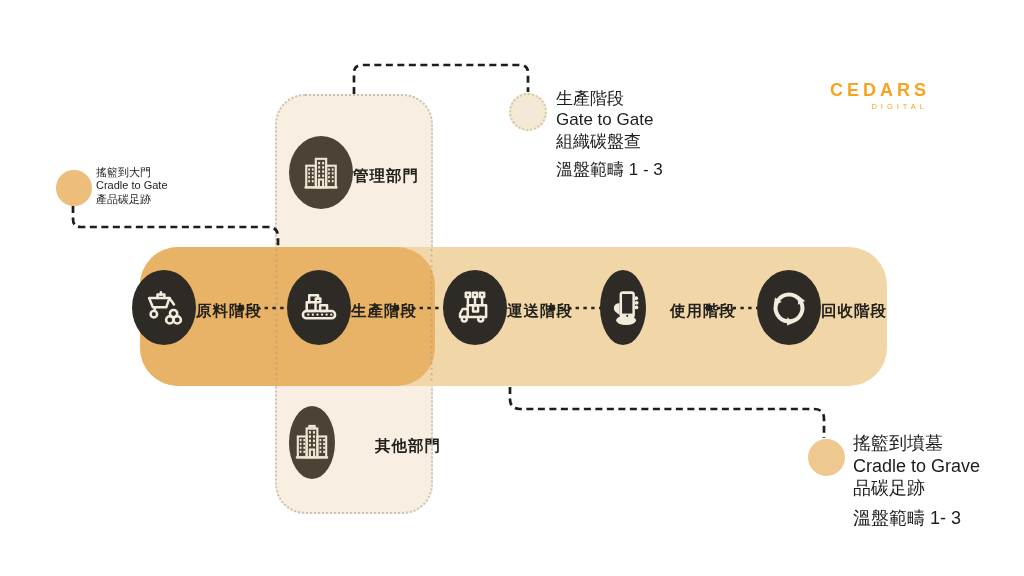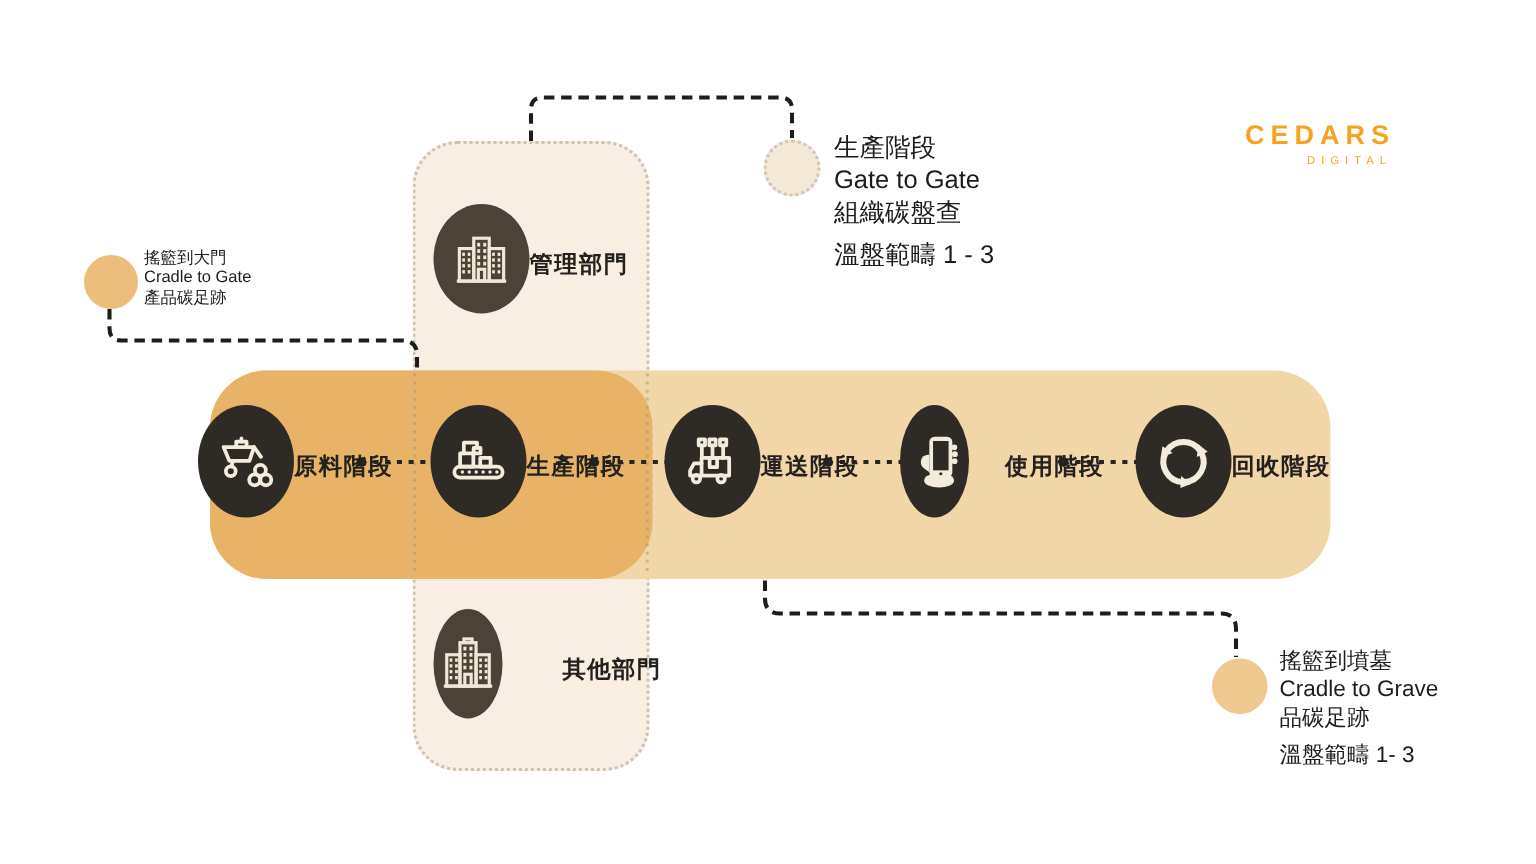--- a/index.html
+++ b/index.html
@@ -29,21 +29,21 @@
   .marker{position:absolute;border-radius:50%;z-index:5;box-sizing:border-box;}
   .marker.solid-left{left:56px;top:170px;width:36px;height:36px;background:#ecbd7b;}
   .marker.dotted{left:509px;top:93px;width:38px;height:38px;background:#f4e9d6;border:2px dotted #d3c7af;}
   .marker.solid-right{left:808px;top:439px;width:37px;height:37px;background:#efc document;}
   .marker.solid-right{left:808px;top:439px;width:37px;height:37px;background:#eec astonishing;}
   .marker.solid-right{left:808px;top:439px;width:37px;height:37px;background:#eec88e;}
   .ann{position:absolute;z-index:5;color:#1d1c1a;}
   .ann .ln{white-space:nowrap;}
   .ann-cg{left:96px;top:166px;font-size:11px;line-height:1.22;}
   .ann-gg{left:556px;top:88px;font-size:17px;line-height:1.25;}
-  .ann-gr{left:853px;top:432px;font-size:15px;line-height:1.25;}
+  .ann-gr{left:853px;top:432px;font-size:18px;line-height:1.25;}
   .ann .scope{margin-top:7px;}
 
   
   .logo{position:absolute;left:812px;top:80px;width:118px;text-align:right;z-index:5;color:#f6a41f;}
   .logo-main{font-size:18px;letter-spacing:4px;font-weight:bold;}
   .logo-sub{font-size:7.5px;letter-spacing:4px;margin-top:1px;padding-right:2px;}
 </style>
 </head>
 <body>
 

